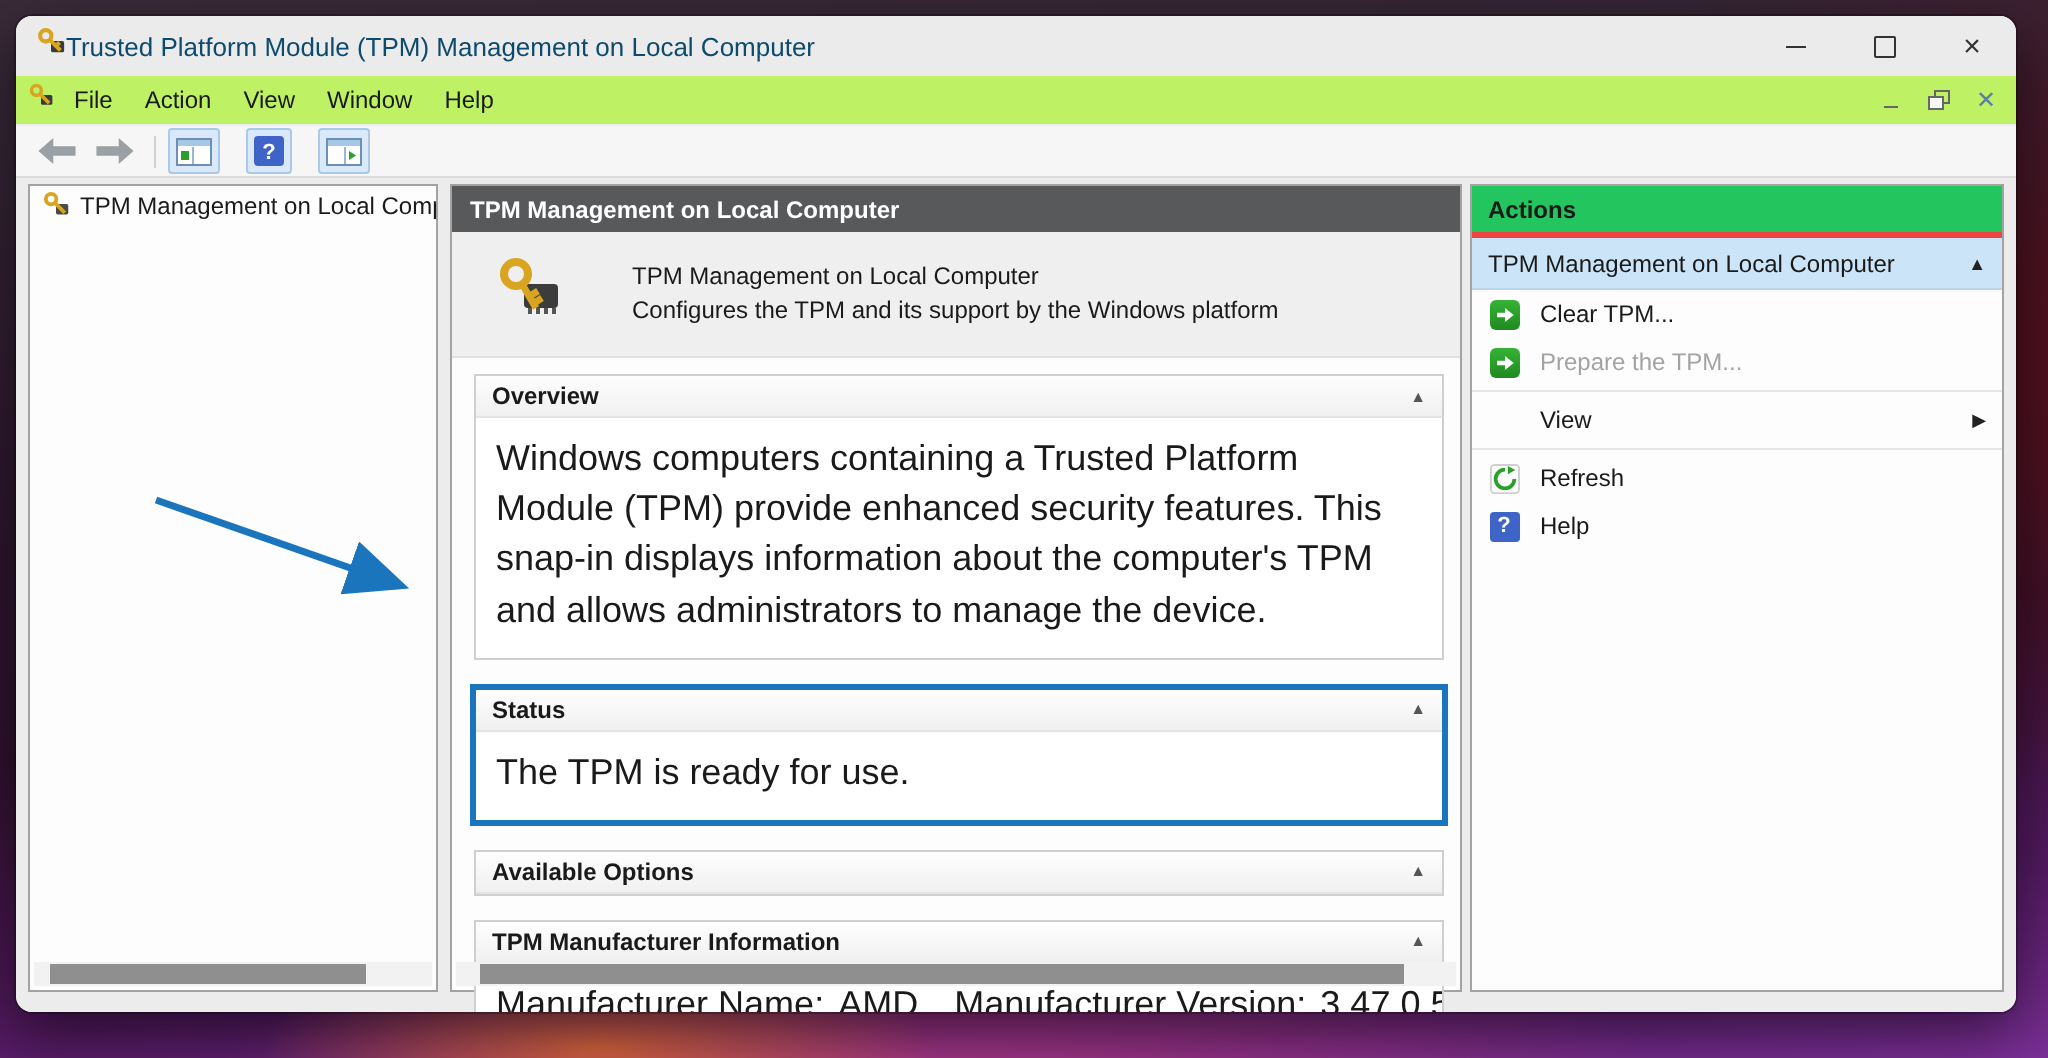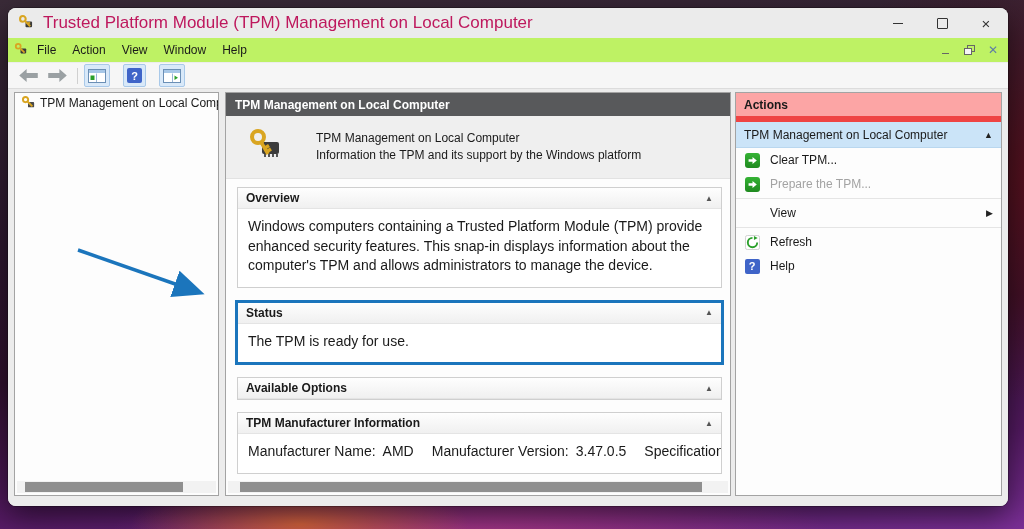--- a/index.html
+++ b/index.html
@@ -12,21 +12,21 @@
       radial-gradient(ellipse 420px 320px at 1060px 180px, rgba(90,15,25,.9) 0%, rgba(90,15,25,0) 70%),
       linear-gradient(175deg,#3a2b38 0%,#2e1830 40%,#31112f 62%,#541a62 84%,#7b2f97 100%);
   }
   .window{
     position:absolute;left:8px;top:8px;width:1000px;height:498px;
     background:#ececec;border-radius:8px;overflow:hidden;
     box-shadow:0 10px 30px rgba(0,0,0,.55), 0 0 0 1px rgba(0,0,0,.25);
   }
   
   .titlebar{height:30px;background:#ebebeb;display:flex;align-items:center;padding:0 0 0 10px;}
-  .titlebar .title{font-size:17px;color:#be185d;margin-left:10px;flex:1;white-space:nowrap;overflow:hidden;}
+  .titlebar .title{font-size:13px;color:#0c4a6e;margin-left:0;flex:1;white-space:nowrap;overflow:hidden;}
   .winbtn{width:44px;height:30px;display:flex;align-items:center;justify-content:center;color:#333;}
   .glyph-min{width:10px;height:1px;background:#333;}
   .glyph-max{width:9px;height:9px;border:1px solid #333;border-radius:1px;}
   .glyph-close{font-size:15px;line-height:1;color:#333;}
   
   .menubar{height:24px;background:#bef264;display:flex;align-items:center;padding:0 4px 0 6px;border-bottom:1px solid #ededed;}
   .menubar .menu-item{font-size:12px;color:#1a1a1a;padding:3px 8px;border-radius:2px;}
   .menubar .spacer{flex:1;}
   .mdi-btn{width:20px;height:17px;display:flex;align-items:center;justify-content:center;margin-left:2px;border:1px solid transparent;}
   .mdi-min{width:7px;height:1px;background:#666;margin-top:6px;}
@@ -47,28 +47,28 @@
   .hscroll .thumb{position:absolute;top:1px;height:10px;background:#8f8f8f;}
   
   .pane-center{left:217px;width:506px;}
   .center-header{height:23px;background:#58595b;color:#fff;font-size:12px;font-weight:bold;display:flex;align-items:center;padding-left:9px;}
   .desc-band{height:62px;background:#efefef;display:flex;align-items:center;padding-left:22px;border-bottom:1px solid #e2e2e2;}
   .desc-text{margin-left:32px;font-size:12px;color:#1a1a1a;line-height:1.45;}
   .center-body{padding:8px 8px 0 11px;}
   .section{border:1px solid #cfcfcf;background:#fff;margin-bottom:12px;}
   .section-header{height:20px;display:flex;align-items:center;padding:0 8px;font-size:12px;font-weight:bold;color:#1a1a1a;background:linear-gradient(#fefefe,#f0f0f0);border-bottom:1px solid #e4e4e4;}
   .section-header .caret{margin-left:auto;font-size:8px;color:#555;}
-  .section-body{font-size:14px;color:#1a1a1a;padding:8px 10px 11px 10px;line-height:1.4;}
+  .section-body{font-size:18px;color:#1a1a1a;padding:8px 10px 11px 10px;line-height:1.4;}
   .section.highlight{border:3px solid #1b75bc;margin-left:-2px;margin-right:-2px;}
   .fields{display:flex;gap:18px;white-space:nowrap;overflow:hidden;}
   .fields .lbl{color:#1a1a1a;}
   .fields .val{margin-left:7px;}
   
   .pane-actions{left:727px;width:267px;}
-  .actions-header{height:23px;display:flex;align-items:center;padding-left:8px;font-size:12px;font-weight:bold;color:#1a1a1a;border-bottom:6px solid #ef4444;background:#fca5a5;text-align:right;}
+  .actions-header{height:23px;display:flex;align-items:center;padding-left:8px;font-size:12px;font-weight:bold;color:#1a1a1a;border-bottom:3px solid #ef4444;background:#22c55e;text-align:right;}
   .action-group{height:25px;background:#cbe4f8;display:flex;align-items:center;padding:0 8px;font-size:12px;color:#1a1a1a;border-bottom:1px solid #b9d7ef;}
   .action-group .caret{margin-left:auto;font-size:9px;color:#222;}
   .action-row{height:24px;display:flex;align-items:center;padding:0 8px;font-size:12px;color:#1a1a1a;}
   .action-row .icon{width:16px;display:flex;justify-content:center;}
   .action-row .label{margin-left:10px;}
   .action-row.indent .label{margin-left:26px;}
   .action-row.disabled .label{color:#a3a3a3;}
   .action-row .caret{margin-left:auto;font-size:9px;color:#222;}
   .action-sep{height:1px;background:#e5e5e5;margin:2px 0;}
   .icon-green{width:15px;height:15px;border-radius:3px;background:linear-gradient(#35b335,#1f8a1f);display:flex;align-items:center;justify-content:center;}
@@ -196,21 +196,21 @@
             <rect x="16" y="26" width="2" height="3" fill="#555"></rect>
               <rect x="20" y="26" width="2" height="3" fill="#555"></rect>
               <rect x="24" y="26" width="2" height="3" fill="#555"></rect>
               <rect x="28" y="26" width="2" height="3" fill="#555"></rect>
             <circle cx="10" cy="9" r="6" fill="none" stroke="#d9a521" stroke-width="4"></circle>
             <path d="M13 14 L20 26 M17 20 L21 17.5 M19 23.5 L23 21" stroke="#d9a521" stroke-width="3.5" fill="none"></path>
           </svg>
         </span>
         <div class="desc-text">
           <div>TPM Management on Local Computer</div>
-          <div>Information the TPM and its support by the Windows platform</div>
+          <div>Configures the TPM and its support by the Windows platform</div>
         </div>
       </div>
       <div class="center-body">
 
         <div class="section">
           <div class="section-header">
             <span>Overview</span>
             <span class="caret">▲</span>
           </div>
           <div class="section-body" style="max-width:480px;">Windows computers containing a Trusted Platform Module (TPM) provide enhanced security features. This snap-in displays information about the computer's TPM and allows administrators to manage the device.</div>

